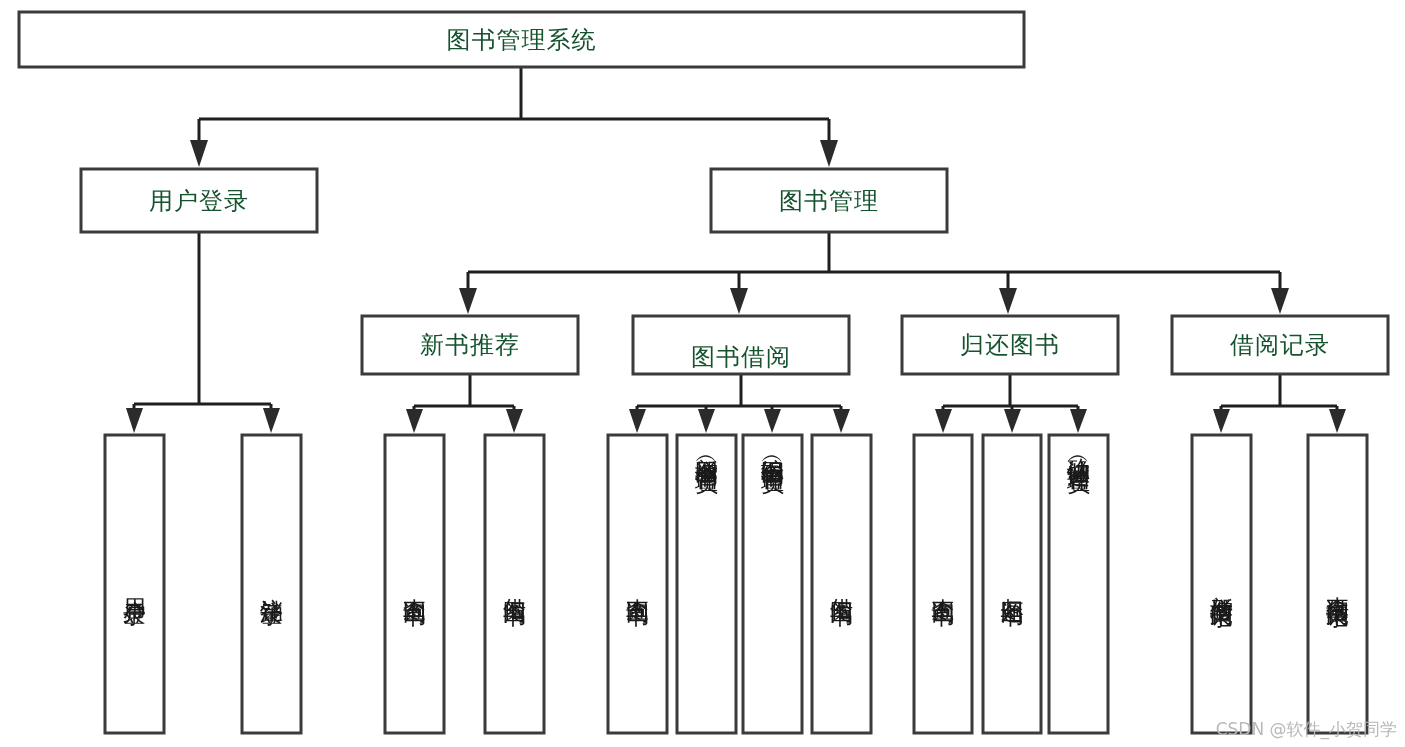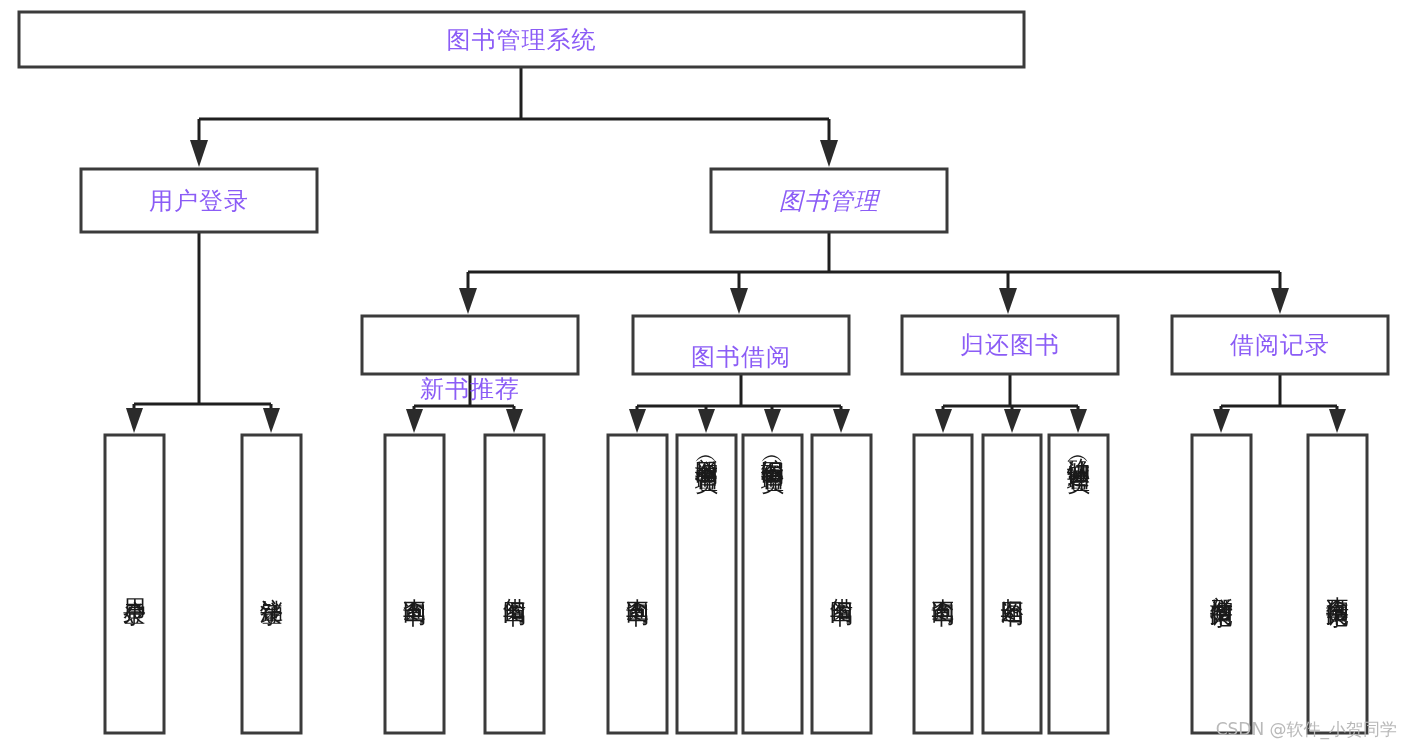--- a/index.html
+++ b/index.html
@@ -59,21 +59,21 @@
   .hlabel-wrap {
     position: absolute;
     display: flex;
     align-items: center;
     justify-content: center;
     pointer-events: none;
   }
   .hlabel-text {
     font-family: "DejaVu Sans", "Liberation Sans", sans-serif;
     font-size: 24px;
-    color: #8b5cf6;
+    color: #14532d;
     letter-spacing: 1px;
     white-space: nowrap;
   }
   .watermark {
     position: absolute;
     right: 8px;
     bottom: 6px;
     font-family: "DejaVu Sans", "Liberation Sans", sans-serif;
     font-size: 17px;
     color: #b9b9b9;
@@ -191,25 +191,25 @@
     <rect class="node-box" x="1308" y="435" width="59" height="298"></rect>
   </svg>
 
   <div class="hlabel-wrap" style="left:19px;top:12px;width:1005px;height:55px;">
     <span class="hlabel-text">图书管理系统</span>
   </div>
 
   <div class="hlabel-wrap" style="left:81px;top:169px;width:236px;height:63px;">
     <span class="hlabel-text">用户登录</span>
   </div>
-  <div class="hlabel-wrap" style="left:711px;top:169px;width:236px;height:63px;font-style:italic;">
+  <div class="hlabel-wrap" style="left:711px;top:169px;width:236px;height:63px;">
     <span class="hlabel-text">图书管理</span>
   </div>
 
-  <div class="hlabel-wrap" style="left:362px;top:316px;width:216px;height:58px;margin-top:44px;">
+  <div class="hlabel-wrap" style="left:362px;top:316px;width:216px;height:58px;">
     <span class="hlabel-text">新书推荐</span>
   </div>
   <div class="hlabel-wrap" style="left:633px;top:328px;width:216px;height:58px;">
     <span class="hlabel-text">图书借阅</span>
   </div>
   <div class="hlabel-wrap" style="left:902px;top:316px;width:216px;height:58px;">
     <span class="hlabel-text">归还图书</span>
   </div>
   <div class="hlabel-wrap" style="left:1172px;top:316px;width:216px;height:58px;border-radius:26px;">
     <span class="hlabel-text">借阅记录</span>

